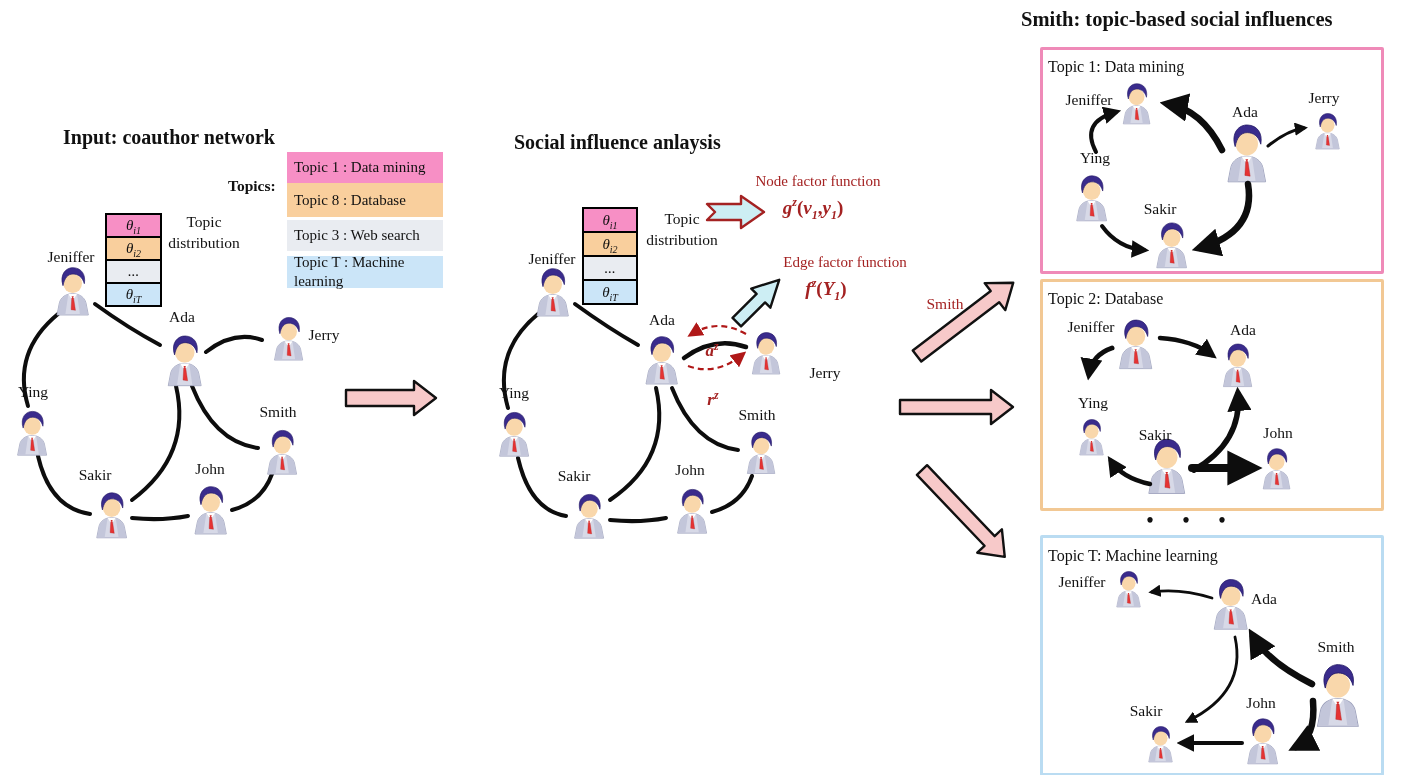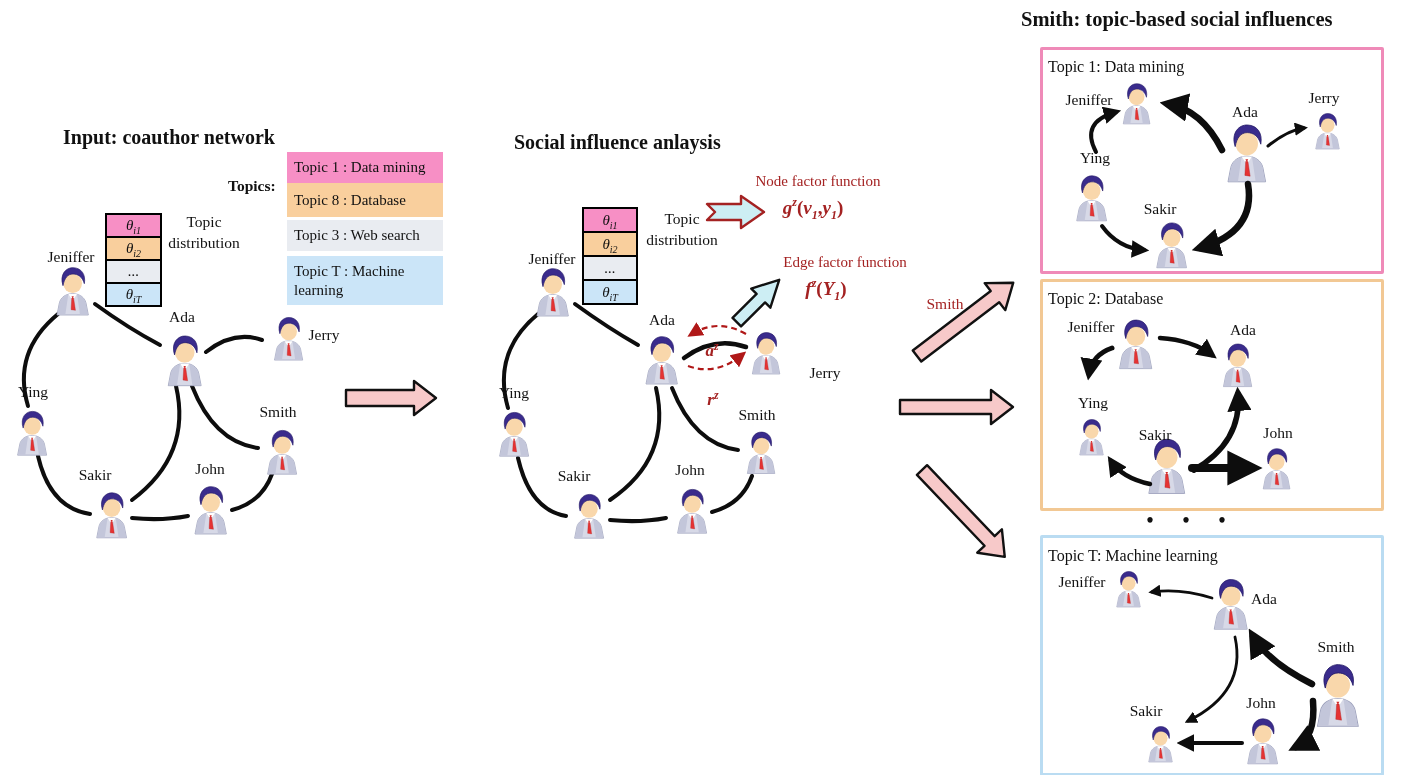--- a/index.html
+++ b/index.html
@@ -61,21 +61,21 @@
   <div class="legend-heading" style="left:228px;top:177px;">Topics:</div>
   <div class="leg-row" style="top:152px;height:31px;background:#f78fc5;">
       <span>Topic 1 : Data mining</span>
     </div>
   <div class="leg-row" style="top:183px;height:34px;background:#f9cf9d;">
       <span>Topic 8 : Database</span>
     </div>
   <div class="leg-row" style="top:220px;height:31px;background:#e9ecf1;">
       <span>Topic 3 : Web search</span>
     </div>
-  <div class="leg-row" style="top:256px;height:49px;background:#cbe5f8;">
+  <div class="leg-row" style="top:256px;height:32px;background:#cbe5f8;">
       <span>Topic T : Machine learning</span>
     </div>
 
   <div class="theta-table" style="left:105px;top:213px;width:53px;">
     <div class="th-row" style="height:21px;background:#f78fc5;">
         <span><span>θ</span><sub>i1</sub></span>
       </div>
     <div class="th-row" style="height:21px;background:#f9cf9d;">
         <span><span>θ</span><sub>i2</sub></span>
       </div>

